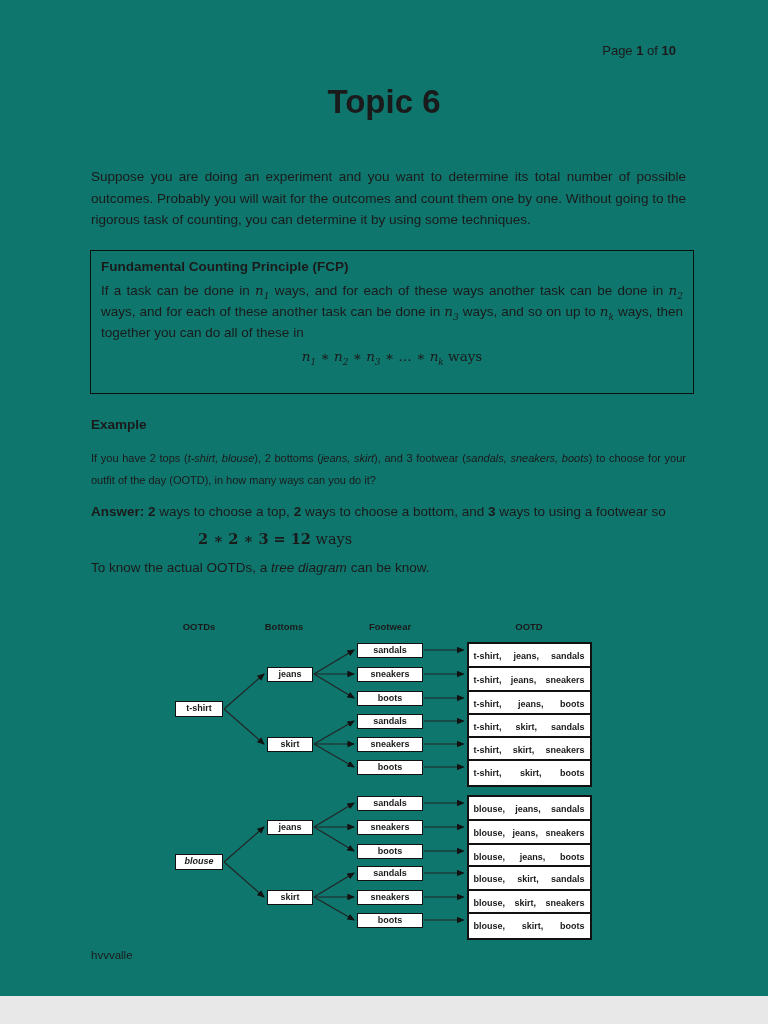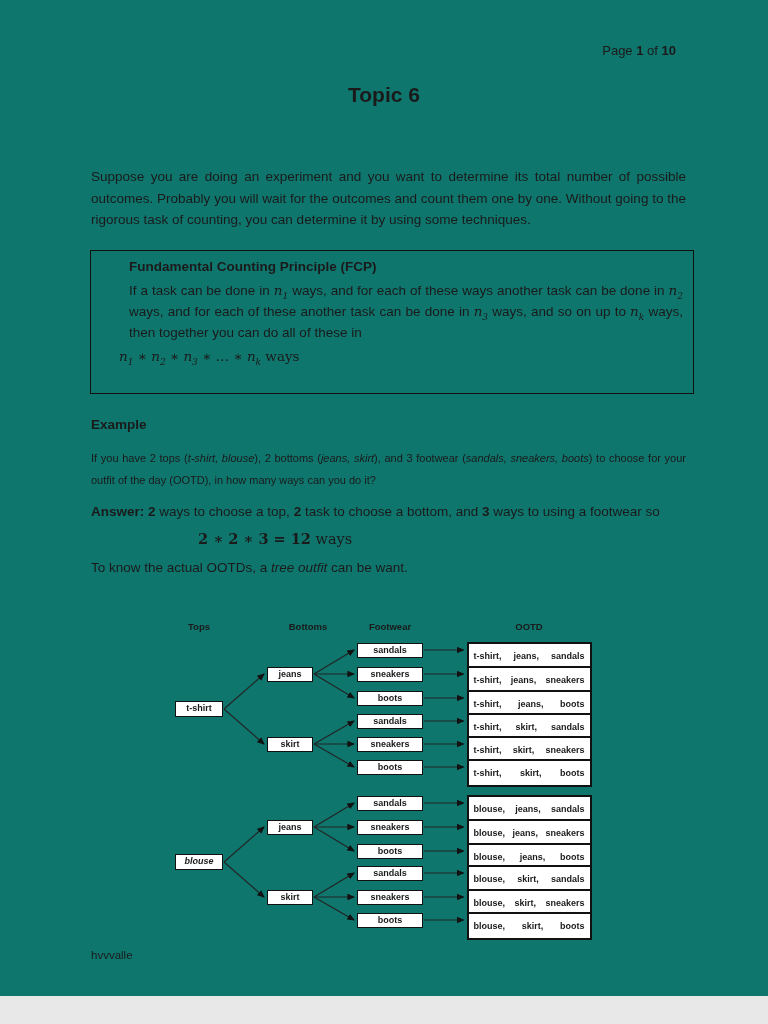--- a/index.html
+++ b/index.html
@@ -10,31 +10,31 @@
     overflow:hidden;
   }
   .b { font-weight:bold; }
   .it { font-style:italic; }
   .math { font-family:"DejaVu Serif", serif; font-style:italic; }
   .math sub { font-size:9px; line-height:0; }
   .matheq { font-family:"DejaVu Serif", serif; font-weight:bold; }
 
   .page-number { position:absolute; top:43px; right:92px; font-size:13px; }
   .title { position:absolute; top:83px; left:0; width:100%; margin:0;
-           text-align:center; font-size:21px; font-weight:bold; }
+           text-align:center; font-size:33px; font-weight:bold; }
   .subtitle { position:absolute; top:131px; left:0; width:100%; margin:0;
               text-align:center; font-size:16px; font-weight:bold; }
   .intro { position:absolute; top:166px; left:91px; width:595px; margin:0;
            font-size:13.5px; line-height:21.5px; text-align:justify; }
 
   .fcp-box { position:absolute; top:250px; left:90px; width:604px; height:144px;
-             border:1px solid #111; box-sizing:border-box;padding-left:28px; }
+             border:1px solid #111; box-sizing:border-box; }
   .fcp-title { margin:8px 10px 0; font-size:13.5px; font-weight:bold; }
   .fcp-body { margin:6px 10px 0; font-size:13.5px; line-height:21px; text-align:justify; }
-  .fcp-formula { margin-top:5px; text-align:left; font-size:13.5px;
+  .fcp-formula { margin-top:5px; text-align:center; font-size:13.5px;
                  font-family:"DejaVu Serif", serif; }
 
   .example-heading { position:absolute; top:417px; left:91px; font-size:13.5px; font-weight:bold; }
   .question { position:absolute; top:448px; left:91px; width:595px; margin:0;
               font-size:11px; line-height:21.5px; text-align:justify; }
   .answer { position:absolute; top:504px; left:91px; width:595px; margin:0; font-size:13.5px; }
   .equation { position:absolute; top:530px; left:198px; font-size:14.5px;
               font-family:"DejaVu Serif", serif; }
   .tree-intro { position:absolute; top:560px; left:91px; margin:0; font-size:13.5px; }
 
@@ -62,23 +62,23 @@
   <p class="intro">Suppose you are doing an experiment and you want to determine its total number of possible outcomes. Probably you will wait for the outcomes and count them one by one. Without going to the rigorous task of counting, you can determine it by using some techniques.</p>
 
   <div class="fcp-box">
     <div class="fcp-title">Fundamental Counting Principle (FCP)</div>
     <p class="fcp-body"><span>If a task can be done in </span><span class="math">n<sub>1</sub></span><span> ways, and for each of these ways another task can be done in </span><span class="math">n<sub>2</sub></span><span> ways, and for each of these another task can be done in </span><span class="math">n<sub>3</sub></span><span> ways, and so on up to </span><span class="math">n<sub>k</sub></span><span> ways, then together you can do all of these in</span></p>
     <div class="fcp-formula"><span class="math">n<sub>1</sub></span><span> ∗ </span><span class="math">n<sub>2</sub></span><span> ∗ </span><span class="math">n<sub>3</sub></span><span> ∗ … ∗ </span><span class="math">n<sub>k</sub></span><span> ways</span></div>
   </div>
 
   <div class="example-heading">Example</div>
   <p class="question"><span>If you have 2 tops (</span><span class="it">t-shirt, blouse</span><span>), 2 bottoms (</span><span class="it">jeans, skirt</span><span>), and 3 footwear (</span><span class="it">sandals, sneakers, boots</span><span>) to choose for your outfit of the day (OOTD), in how many ways can you do it?</span></p>
-  <p class="answer"><span class="b">Answer:</span><span>  </span><span class="b">2</span><span> ways to choose a top, </span><span class="b">2</span><span> task to choose a bottom, and </span><span class="b">3</span><span> ways to using a footwear so</span></p>
+  <p class="answer"><span class="b">Answer:</span><span>  </span><span class="b">2</span><span> ways to choose a top, </span><span class="b">2</span><span> ways to choose a bottom, and </span><span class="b">3</span><span> ways to using a footwear so</span></p>
   <div class="equation"><span class="matheq">2 ∗ 2 ∗ 3 = 12</span><span> ways</span></div>
-  <p class="tree-intro"><span>To know the actual OOTDs, a </span><span class="it">tree outfit</span><span> can be want.</span></p>
+  <p class="tree-intro"><span>To know the actual OOTDs, a </span><span class="it">tree diagram</span><span> can be know.</span></p>
 
   <div class="tree" id="tree">
       <svg width="768" height="330">
         <defs>
           <marker id="arw" markerWidth="7" markerHeight="6" refX="6" refY="3" orient="auto">
             <path d="M0,0 L7,3 L0,6 Z" fill="#111"></path>
           </marker>
         </defs>
         <line x1="424" y1="32" x2="463.5" y2="32" stroke="#222" stroke-width="1.1" marker-end="url(#arw)"></line>
         <line x1="424" y1="56" x2="463.5" y2="56" stroke="#222" stroke-width="1.1" marker-end="url(#arw)"></line>
@@ -102,22 +102,22 @@
         <line x1="314" y1="209" x2="354" y2="233" stroke="#222" stroke-width="1.1" marker-end="url(#arw)"></line>
         <line x1="424" y1="255" x2="463.5" y2="255" stroke="#222" stroke-width="1.1" marker-end="url(#arw)"></line>
         <line x1="424" y1="279" x2="463.5" y2="279" stroke="#222" stroke-width="1.1" marker-end="url(#arw)"></line>
         <line x1="424" y1="302" x2="463.5" y2="302" stroke="#222" stroke-width="1.1" marker-end="url(#arw)"></line>
         <line x1="314" y1="279" x2="354" y2="255" stroke="#222" stroke-width="1.1" marker-end="url(#arw)"></line>
         <line x1="314" y1="279" x2="354" y2="279" stroke="#222" stroke-width="1.1" marker-end="url(#arw)"></line>
         <line x1="314" y1="279" x2="354" y2="302" stroke="#222" stroke-width="1.1" marker-end="url(#arw)"></line>
         <line x1="224" y1="244" x2="264" y2="209" stroke="#222" stroke-width="1.1" marker-end="url(#arw)"></line>
         <line x1="224" y1="244" x2="264" y2="279" stroke="#222" stroke-width="1.1" marker-end="url(#arw)"></line>
       </svg>
-      <div class="theader" style="left: 199px; top: 3px;">Tops</div>
-      <div class="theader" style="left: 298px; top: 3px; padding-left: 20px;">Bottoms</div>
+      <div class="theader" style="left: 199px; top: 3px;">OOTDs</div>
+      <div class="theader" style="left: 274px; top: 3px; padding-left: 20px;">Bottoms</div>
       <div class="theader" style="left: 390px; top: 3px;">Footwear</div>
       <div class="theader" style="left: 529px; top: 3px;">OOTD</div>
       <div class="tnode" style="left: 357px; top: 24.5px; width: 66px; height: 15px; line-height: 12px;">sandals</div>
       <div class="tnode ootd" style="left: 466.5px; top: 23.5px; width: 125px; height: 17px;">
         <span>t-shirt,</span>
         <span>jeans,</span>
         <span>sandals</span>
       </div>
       <div class="tnode" style="left: 357px; top: 48.5px; width: 66px; height: 15px; line-height: 12px;">sneakers</div>
       <div class="tnode ootd" style="left: 466.5px; top: 47.5px; width: 125px; height: 17px;">

